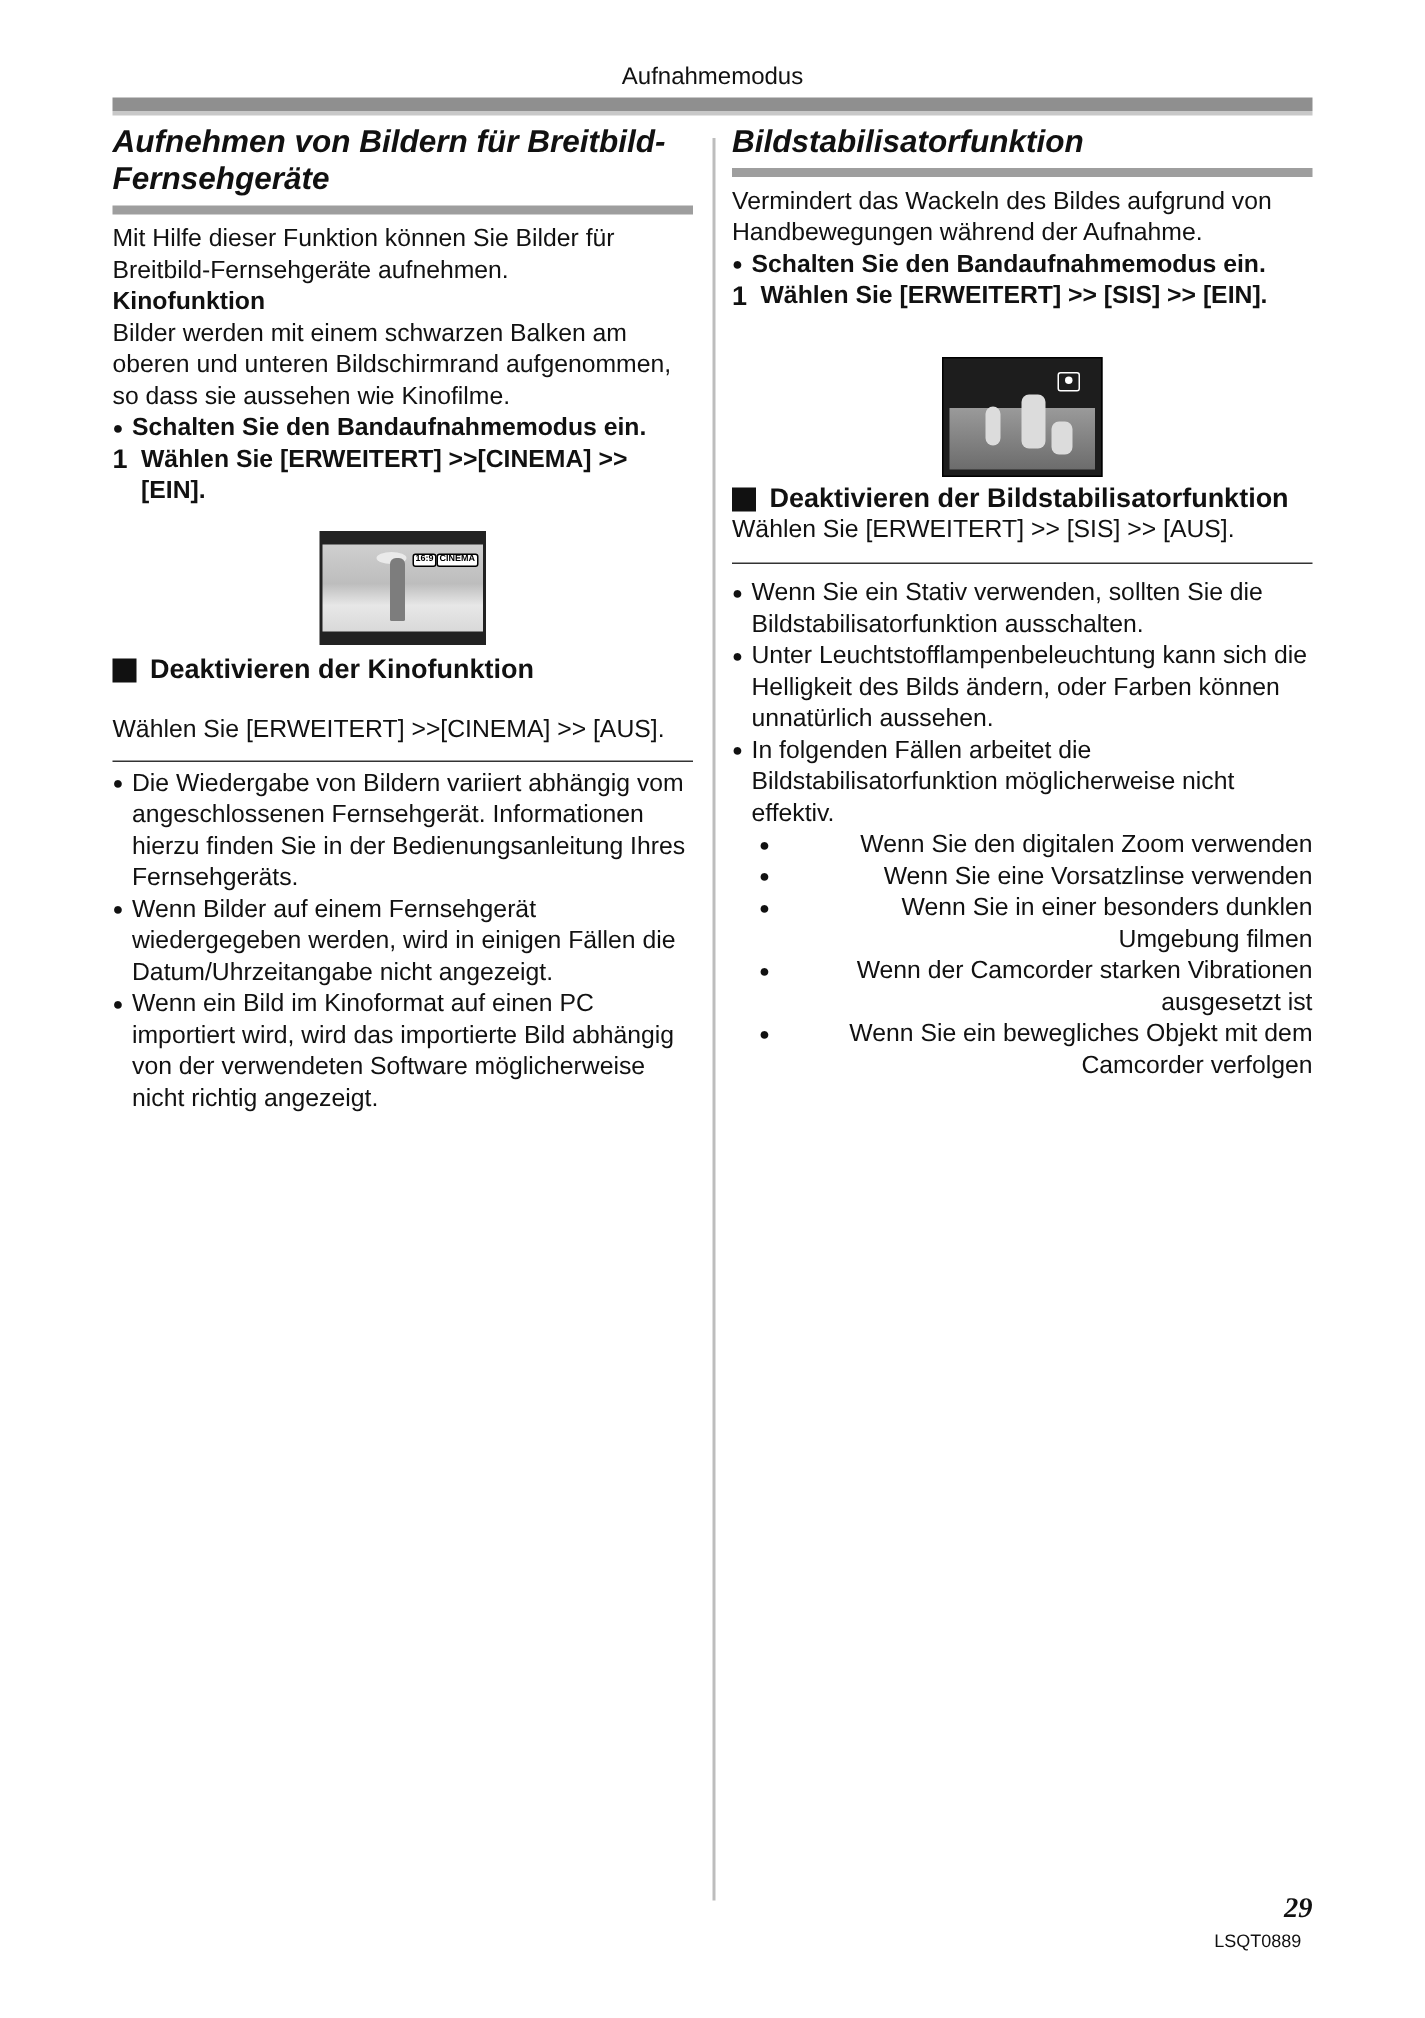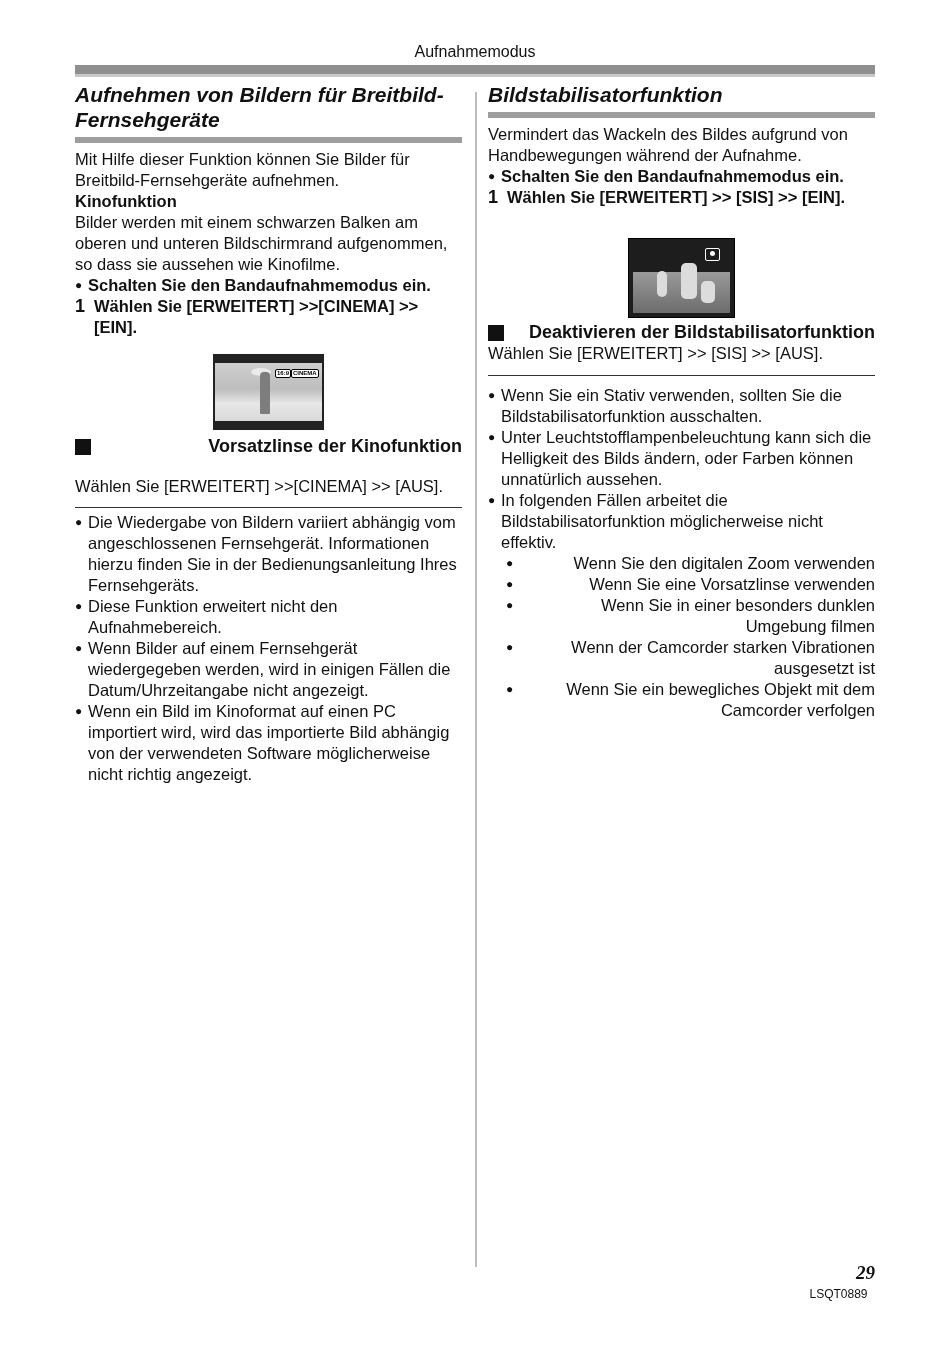--- a/index.html
+++ b/index.html
@@ -24,21 +24,21 @@
   .thumb-cinema { width: 111px; height: 76px; margin-top: 16px; margin-bottom: 6px; }
   .thumb-cinema .scene { position: absolute; left: 2px; right: 2px; top: 9px; bottom: 9px; background: linear-gradient(#cfcfcf, #bdbdbd 45%, #e7e7e7 70%, #d9d9d9); }
   .thumb-cinema .figure { position: absolute; left: 47px; top: 18px; width: 10px; height: 42px; background: #7d7d7d; border-radius: 4px 4px 1px 1px; }
   .thumb-cinema .hat { position: absolute; left: 38px; top: 14px; width: 20px; height: 8px; background: #eaeaea; border-radius: 50%; }
   .osd { position: absolute; top: 15px; font-size: 6px; font-weight: bold; color: #000; background: #fff; border: 1px solid #000; padding: 0 1px; line-height: 7px; border-radius: 2px; }
   .thumb-sis { width: 105px; height: 78px; margin-top: 30px; margin-bottom: 4px; background: #1d1d1d; border: 1px solid #000; }
   .thumb-sis .grass { position: absolute; left: 4px; right: 4px; top: 33px; bottom: 4px; background: linear-gradient(#9a9a9a, #6c6c6c); }
   .thumb-sis .person { position: absolute; background: #dcdcdc; border-radius: 5px; }
   .sis-icon { position: absolute; right: 14px; top: 9px; width: 13px; height: 11px; border: 1px solid #fff; border-radius: 2px; }
   .sis-icon::after { content: ""; position: absolute; left: 4px; top: 2px; width: 5px; height: 5px; background: #fff; border-radius: 50%; }
-  .sub-head { position: relative; padding-left: 25px; font-size: 18px; font-weight: bold; line-height: 21px; text-align: right; }
+  .sub-head { position: relative; padding-left: 25px; font-size: 18px; font-weight: bold; line-height: 21px; }
   .sub-head .square { position: absolute; left: 0; top: 3px; width: 16px; height: 16px; background: #111; }
   .hr { height: 1px; background: #333; }
   .inline-icon { display: inline-block; width: 16px; height: 14px; border: 1px solid #222; border-radius: 3px; vertical-align: -2px; position: relative; }
   .inline-icon::after { content: ""; position: absolute; left: 5px; top: 3px; width: 6px; height: 6px; background: #222; border-radius: 50%; }
   .page-num { position: absolute; top: 1262px; left: 820px; width: 55px; text-align: right; font-family: "Liberation Serif", serif; font-style: italic; font-weight: bold; font-size: 19px; }
   .doc-code { position: absolute; top: 1287px; left: 780px; width: 117px; text-align: center; font-size: 12px; }
 </style>
 </head>
 <body>
 
@@ -62,26 +62,25 @@
   <div class="thumb thumb-cinema">
     <div class="scene"></div>
     <div class="hat"></div>
     <div class="figure"></div>
     <span class="osd" style="left:62px;">16:9</span>
     <span class="osd" style="left:78px;">CINEMA</span>
   </div>
 
   <div class="sub-head">
     <span class="square"></span>
-    <span>Vorsatzlinse der Kinofunktion</span>
+    <span>Deaktivieren der Kinofunktion</span>
   </div>
   <p style="margin-top:19px;">Wählen Sie [ERWEITERT] &gt;&gt;[CINEMA] &gt;&gt; [AUS].</p>
   <div class="hr" style="margin-top:10px; margin-bottom:4px;"></div>
   <p class="bullet">Die Wiedergabe von Bildern variiert abhängig vom angeschlossenen Fernsehgerät. Informationen hierzu finden Sie in der Bedienungsanleitung Ihres Fernsehgeräts.</p>
-  <p class="bullet">Diese Funktion erweitert nicht den Aufnahmebereich.</p>
   <p class="bullet">Wenn Bilder auf einem Fernsehgerät wiedergegeben werden, wird in einigen Fällen die Datum/Uhrzeitangabe nicht angezeigt.</p>
   <p class="bullet">Wenn ein Bild im Kinoformat auf einen PC importiert wird, wird das importierte Bild abhängig von der verwendeten Software möglicherweise nicht richtig angezeigt.</p>
 </div>
 
 <div class="col col-right">
   <h1 class="h1">Bildstabilisatorfunktion</h1>
   <div class="h1-rule"></div>
   <p>Vermindert das Wackeln des Bildes aufgrund von Handbewegungen während der Aufnahme.</p>
   <p class="bullet bold">Schalten Sie den Bandaufnahmemodus ein.</p>
   <div class="step">

